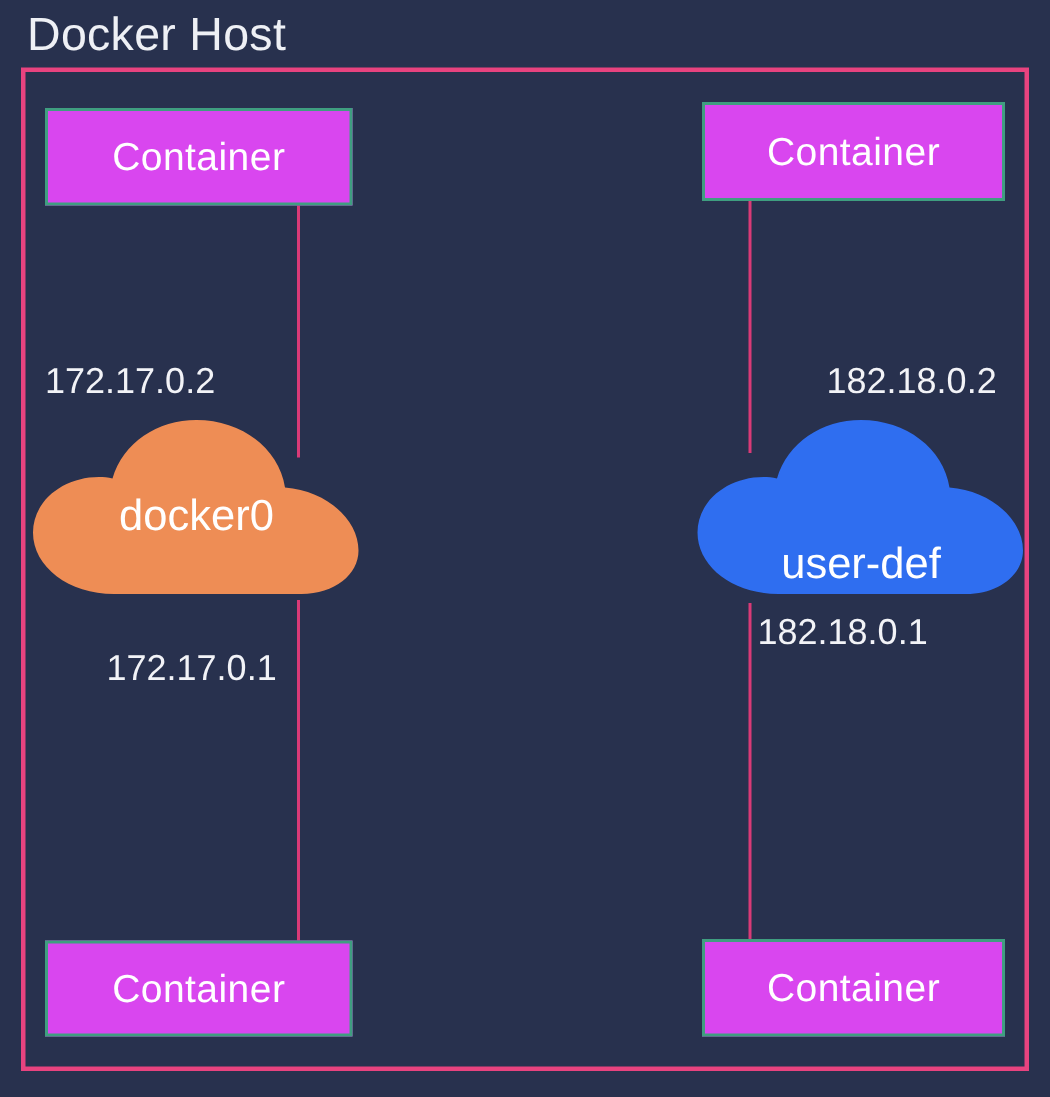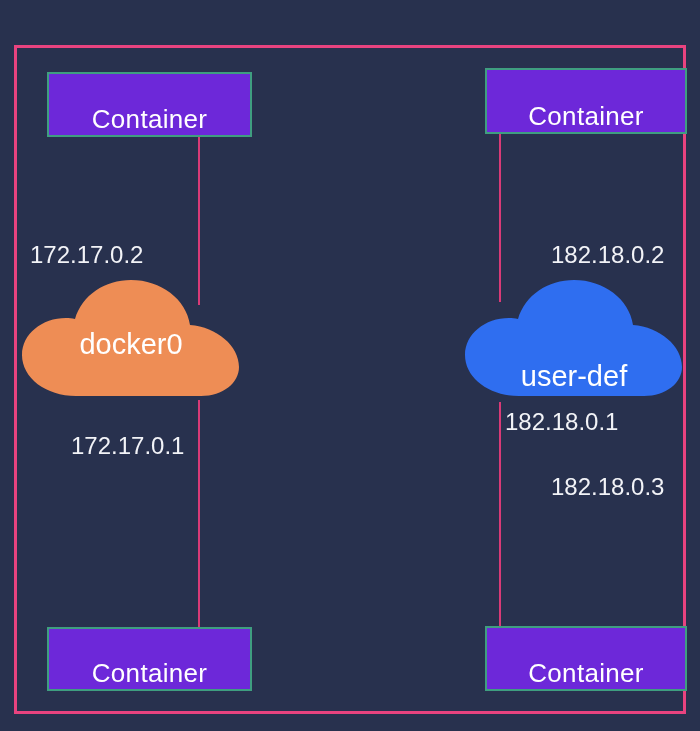--- a/index.html
+++ b/index.html
@@ -37,27 +37,26 @@
     width: 672px;
     height: 669px;
     border: 3px solid #e8437f;
     box-sizing: border-box;
     background: transparent;
   }
 
   
   .container-box {
     position: absolute;
-    background: #6d28d9;
+    background: #d946ef;
     border: 2px solid #3f9e80;
     box-sizing: border-box;
     display: flex;
-    align-items: flex-end;
+    align-items: center;
     justify-content: center;
-    margin-left: 17px;
   }
   .container-box .container-label {
     font-size: 26px;
     color: #ffffff;
     letter-spacing: 0.3px;
     white-space: nowrap;
   }
   #container-top-left    { left: 30px;  top: 72px;  width: 205px; height: 65px; }
   #container-top-right   { left: 468px; top: 68px;  width: 202px; height: 66px; }
   #container-bottom-left { left: 30px;  top: 627px; width: 205px; height: 64px; }
@@ -106,20 +105,21 @@
   #ip-left-3  { left: 30px;  top: 473px; }
   #ip-right-2 { left: 551px; top: 241px; text-align: center; }
   #ip-right-1 { left: 505px; top: 408px; }
   #ip-right-3 { left: 551px; top: 473px; }
 </style>
 </head>
 <body>
 
 <div id="canvas">
 
+  <div id="host-title">Docker Host</div>
 
   <div id="host-boundary"></div>
 
   <div class="connector" id="connector-left-top"></div>
   <div class="connector" id="connector-left-bottom"></div>
   <div class="connector" id="connector-right-top"></div>
   <div class="connector" id="connector-right-bottom"></div>
 
   <div class="container-box" id="container-top-left">
     <span class="container-label">Container</span>
@@ -162,15 +162,14 @@
                Z" fill="#2f6ef0"></path>
     </svg>
     <div class="cloud-label">user-def</div>
   </div>
 
   <div class="ip-label" id="ip-left-2">172.17.0.2</div>
   <div class="ip-label" id="ip-left-1">172.17.0.1</div>
 
   <div class="ip-label" id="ip-right-2">182.18.0.2</div>
   <div class="ip-label" id="ip-right-1">182.18.0.1</div>
-  <div class="ip-label" id="ip-right-3">182.18.0.3</div>
 
 </div>
 
 </body></html>

